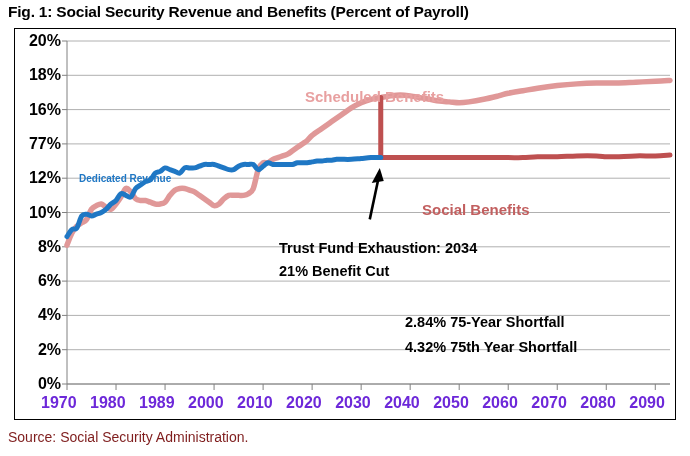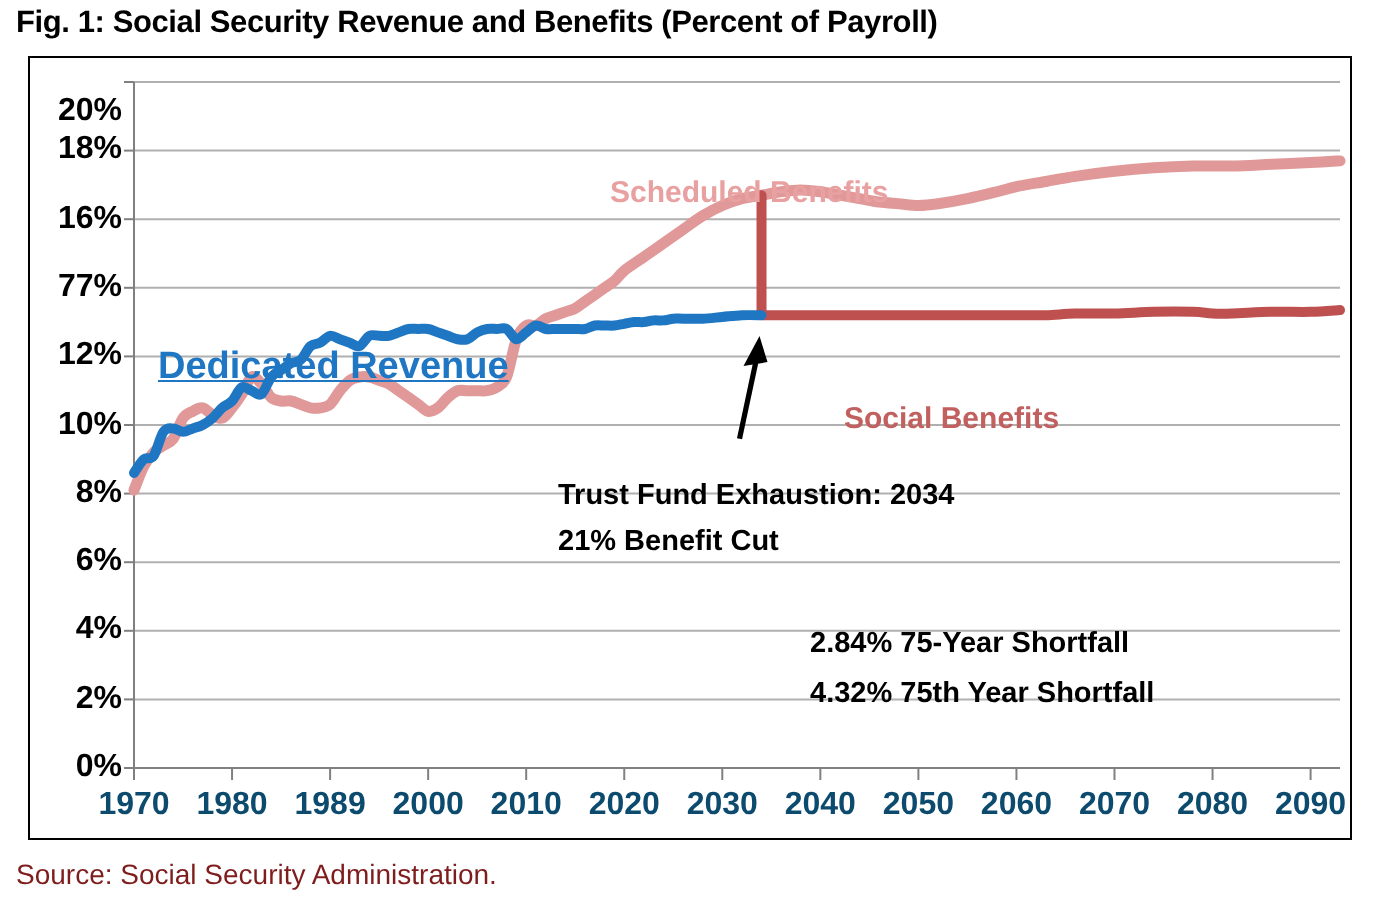--- a/index.html
+++ b/index.html
@@ -53,37 +53,36 @@
     font-weight: bold;
     color: #000000;
     text-align: right;
     width: 42px;
     transform: translateY(-50%);
   }
   .xtick-label {
     position: absolute;
     font-size: 16px;
     font-weight: bold;
-    color: #0c4a6e;
-    text-align: center;
+    color: #6d28d9;
+    text-align: left;
     width: 52px;
     transform: translateX(-50%);
   }
   .chart-annot {
     position: absolute;
     font-size: 14.5px;
     font-weight: bold;
     white-space: nowrap;
   }
   #label-dedicated-revenue {
     color: #1F77C4;
-    font-size: 19px;
+    font-size: 10px;
     left: 64px;
     top: 144px;
-    text-decoration: underline;
   }
   #label-scheduled-benefits {
     color: #E8A0A0;
     font-size: 15px;
     left: 290px;
     top: 59px;
   }
   #label-payable-benefits {
     color: #C25F5F;
     font-size: 15px;
@@ -190,21 +189,21 @@
         <div class="ytick-label" style="left: 4px; top: 355px;">0%</div>
         <div class="ytick-label" style="left: 4px; top: 320.7px;">2%</div>
         <div class="ytick-label" style="left: 4px; top: 286.4px;">4%</div>
         <div class="ytick-label" style="left: 4px; top: 252.1px;">6%</div>
         <div class="ytick-label" style="left: 4px; top: 217.8px;">8%</div>
         <div class="ytick-label" style="left: 4px; top: 183.5px;">10%</div>
         <div class="ytick-label" style="left: 4px; top: 149.2px;">12%</div>
         <div class="ytick-label" style="left: 4px; top: 114.9px;">77%</div>
         <div class="ytick-label" style="left: 4px; top: 80.6px;">16%</div>
         <div class="ytick-label" style="left: 4px; top: 46.3px;">18%</div>
-        <div class="ytick-label" style="left: 4px; top: 12px; margin-top: 15px;">20%</div>
+        <div class="ytick-label" style="left: 4px; top: 12px;">20%</div>
       </div>
     <div id="xtick-labels">
         <div class="xtick-label" style="left: 52px; top: 365px;">1970</div>
         <div class="xtick-label" style="left: 101.024px; top: 365px;">1980</div>
         <div class="xtick-label" style="left: 150.049px; top: 365px;">1989</div>
         <div class="xtick-label" style="left: 199.073px; top: 365px;">2000</div>
         <div class="xtick-label" style="left: 248.098px; top: 365px;">2010</div>
         <div class="xtick-label" style="left: 297.122px; top: 365px;">2020</div>
         <div class="xtick-label" style="left: 346.146px; top: 365px;">2030</div>
         <div class="xtick-label" style="left: 395.171px; top: 365px;">2040</div>

